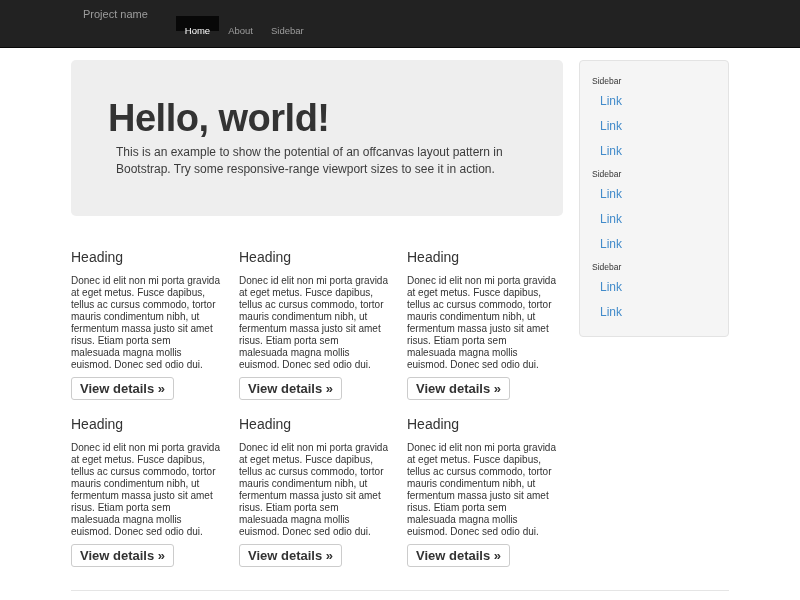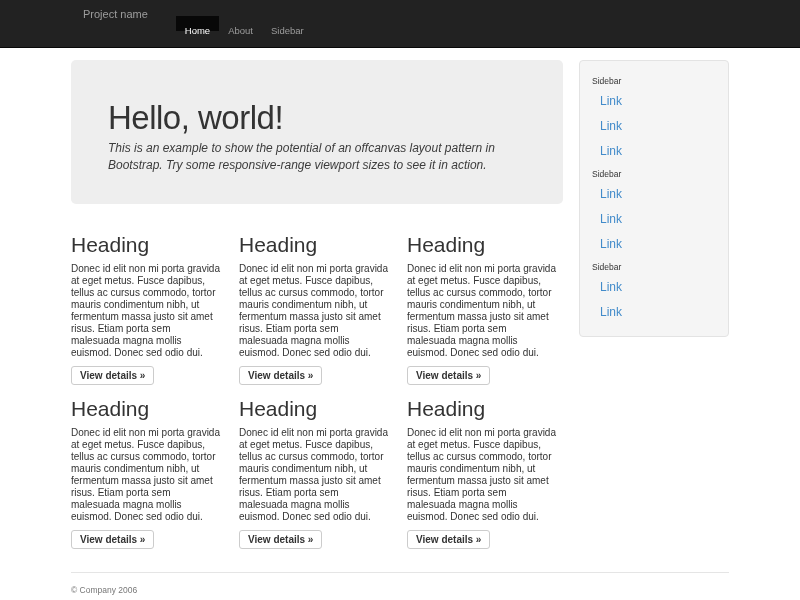--- a/index.html
+++ b/index.html
@@ -41,43 +41,43 @@
   .sidebar-col { width: 150px; }
 
   
   .jumbotron {
     background: #eeeeee; border-radius: 5px;
     padding: 30px 37px 31px 37px;
     margin-bottom: 30px;
   }
   .jumbotron h1 {
     margin: 10px 0 4px 0;
-    font-size: 33px; line-height: 36px; font-weight: normal;
+    font-size: 38px; line-height: 36px; font-weight: bold;
     color: #333333; letter-spacing: -0.5px;
   }
   .jumbotron .lead {
-    margin: 0; font-size: 12px; line-height: 16.5px;
-    color: #3c3c3c; max-width: 432px; font-style: italic;
+    margin: 8px; font-size: 12px; line-height: 16.5px;
+    color: #3c3c3c; max-width: 432px;
   }
 
   
   .cards-row { display: flex; gap: 17px; margin-bottom: 13px; }
   .card { width: 151px; flex: 0 0 151px; }
   .card h2 {
-    margin: 0 0 7px 0; font-size: 21px; line-height: 22px;
+    margin: 0 0 7px 0; font-size: 14px; line-height: 22px;
     font-weight: normal; color: #333;
   }
   .card p {
     margin: 0 0 6px 0; font-size: 10px; line-height: 12px;
     color: #333;
   }
   .btn {
     display: inline-block; padding: 3px 8px;
     background: #ffffff; border: 1px solid #cccccc; border-radius: 3px;
-    font-size: 10px; font-weight: bold; color: #333333;
+    font-size: 13px; font-weight: bold; color: #333333;
     text-decoration: none; cursor: pointer;
     font-family: "Liberation Sans", sans-serif;
   }
 
   
   .well {
     background: #f5f5f5; border: 1px solid #e3e3e3; border-radius: 4px;
     padding: 9px 0 12px 0;
   }
   .well .group-label {

